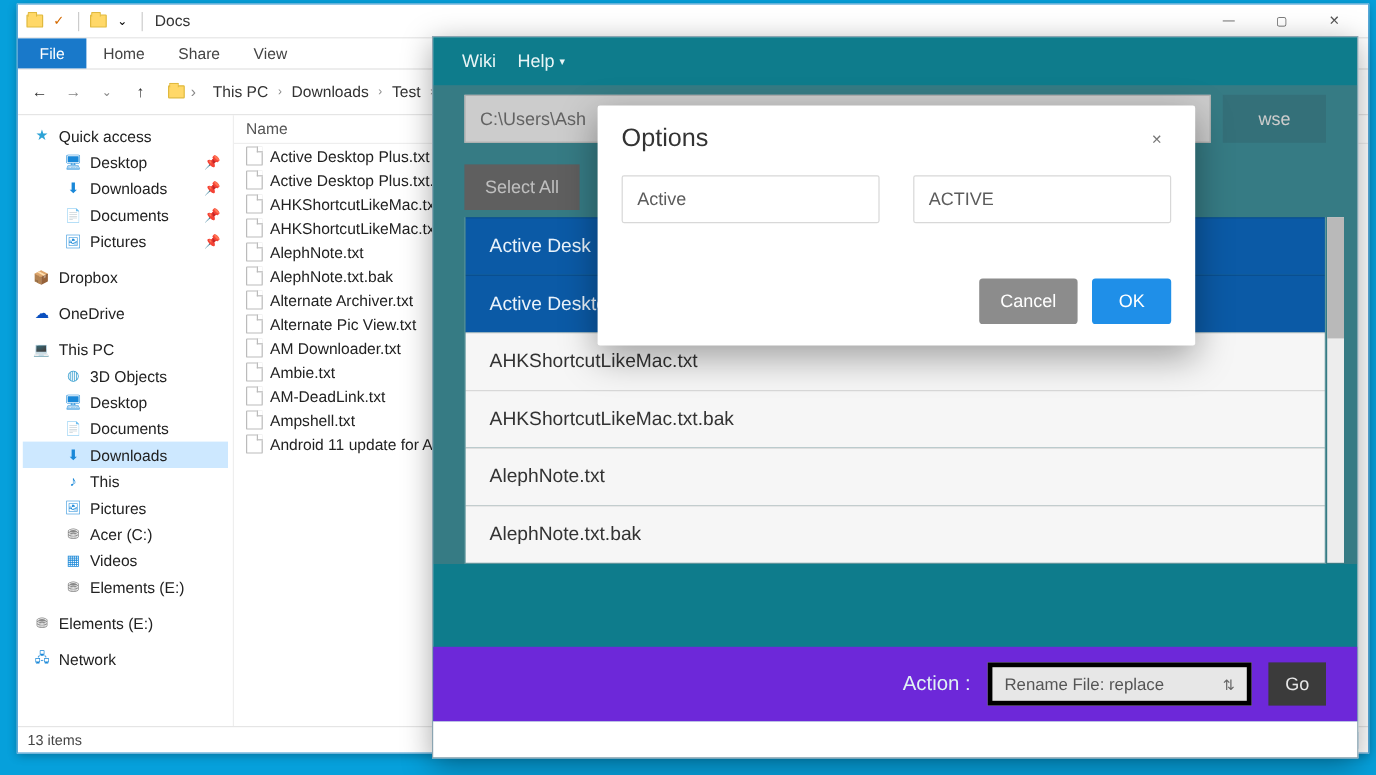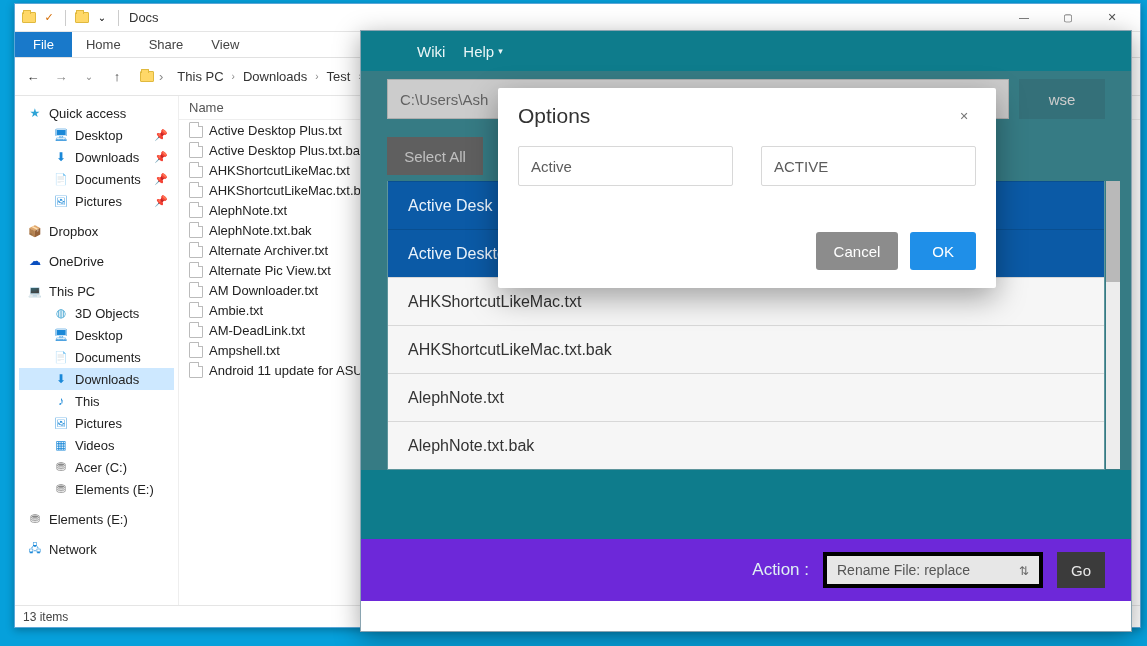--- a/index.html
+++ b/index.html
@@ -26,21 +26,21 @@
 .ribbon-tab.file { background:#1979ca; color:#fff; font-weight:400; padding:0 18px; }
 
 .ex-nav { height:38px; display:flex; align-items:center; gap:4px; padding:0 6px; border-bottom:1px solid #e5e5e5; }
 .nav-arrow { width:24px; height:24px; display:flex; align-items:center; justify-content:center; color:#888; }
 .nav-arrow.enabled { color:#333; }
 .crumb-wrap { margin-left:6px; display:flex; align-items:center; gap:2px; color:#333; }
 .crumb { padding: 2px 4px; }
 .crumb-sep { color:#888; font-size:10px; padding:0 2px; }
 
 .ex-body { display:flex; height: calc(100% - 28px - 26px - 38px - 22px); }
-.ex-tree { width: 164px; border-right:1px solid #eee; padding: 6px 4px; overflow:hidden; }
+.ex-tree { width: 180px; border-right:1px solid #eee; padding: 6px 4px; overflow:hidden; }
 .tree-item { display:flex; align-items:center; gap:6px; padding:3px 6px 3px 18px; color:#222; white-space:nowrap; }
 .tree-item.sub { padding-left: 34px; }
 .tree-item.selected { background:#cde8ff; }
 .tree-item.section { padding-left:8px; font-weight:400; }
 .tree-spacer { height:8px; }
 .ico { width:16px; height:16px; display:inline-flex; align-items:center; justify-content:center; font-size:12px; }
 .pin { color:#888; margin-left:auto; font-size:11px; }
 
 .ex-list { flex:1; position:relative; }
 .list-header { display:flex; border-bottom:1px solid #eee; padding: 4px 10px; color:#555; }
@@ -65,21 +65,21 @@
   position:absolute; top:30px; left:360px; width:772px; height:602px;
   background:#fff; border:1px solid #8aa4b1; box-shadow:0 6px 24px rgba(0,0,0,.35);
 }
 .mfm-titlebar { height:30px; display:flex; align-items:center; padding:0 8px; background:#fafafa; border-bottom:1px solid #e5e5e5; }
 .mfm-title-ic { width:14px; height:14px; background:#0e7c8c; margin-right:8px; }
 .mfm-title { color:#333; font-size:12px; }
 .mfm-win-controls { margin-left:auto; display:flex; }
 .mfm-win-btn { width:40px; height:28px; display:flex; align-items:center; justify-content:center; color:#666; }
 
 .mfm-content { background:#0e7c8c; height:calc(100% - 30px); position:relative; }
-.mfm-menubar { height:40px; display:flex; align-items:center; gap:18px; padding:0 24px; color:#e9f5f6; font-size:15px;margin-left:32px; }
+.mfm-menubar { height:40px; display:flex; align-items:center; gap:18px; padding:0 24px; color:#e9f5f6; font-size:15px; }
 .mfm-menu-item { display:flex; align-items:center; gap:4px; }
 .dd-caret{ font-size:9px; }
 
 .mfm-work { position:relative; padding: 8px 26px 0 26px; }
 .mfm-overlay { position:absolute; inset:0; background:rgba(120,120,120,.38); pointer-events:none; }
 
 .mfm-path-row { display:flex; gap:10px; align-items:stretch; }
 .mfm-path { flex:1; height:40px; background:#fff; border:1px solid #cfcfcf; padding:0 12px; display:flex; align-items:center; color:#555; font-size:15px; }
 .mfm-browse { width:86px; background:#0b6b79; color:#fff; display:flex; align-items:center; justify-content:center; font-size:15px; }
 
@@ -250,26 +250,26 @@
           </div>
         <div class="tree-item sub">
             <span class="ico i-mus g-music"></span>
             <span>This</span>
           </div>
         <div class="tree-item sub">
             <span class="ico i-pic g-pic"></span>
             <span>Pictures</span>
           </div>
         <div class="tree-item sub">
+            <span class="ico i-drive g-drive"></span>
+            <span>Acer (C:)</span>
+          </div>
+        <div class="tree-item sub">
             <span class="ico i-vid g-video"></span>
             <span>Videos</span>
-          </div>
-        <div class="tree-item sub">
-            <span class="ico i-drive g-drive"></span>
-            <span>Acer (C:)</span>
           </div>
         <div class="tree-item sub">
             <span class="ico i-drive g-drive"></span>
             <span>Elements (E:)</span>
           </div>
         <div class="tree-spacer"></div>
         <div class="tree-item section">
             <span class="ico i-drive g-drive"></span>
             <span>Elements (E:)</span>
           </div>

